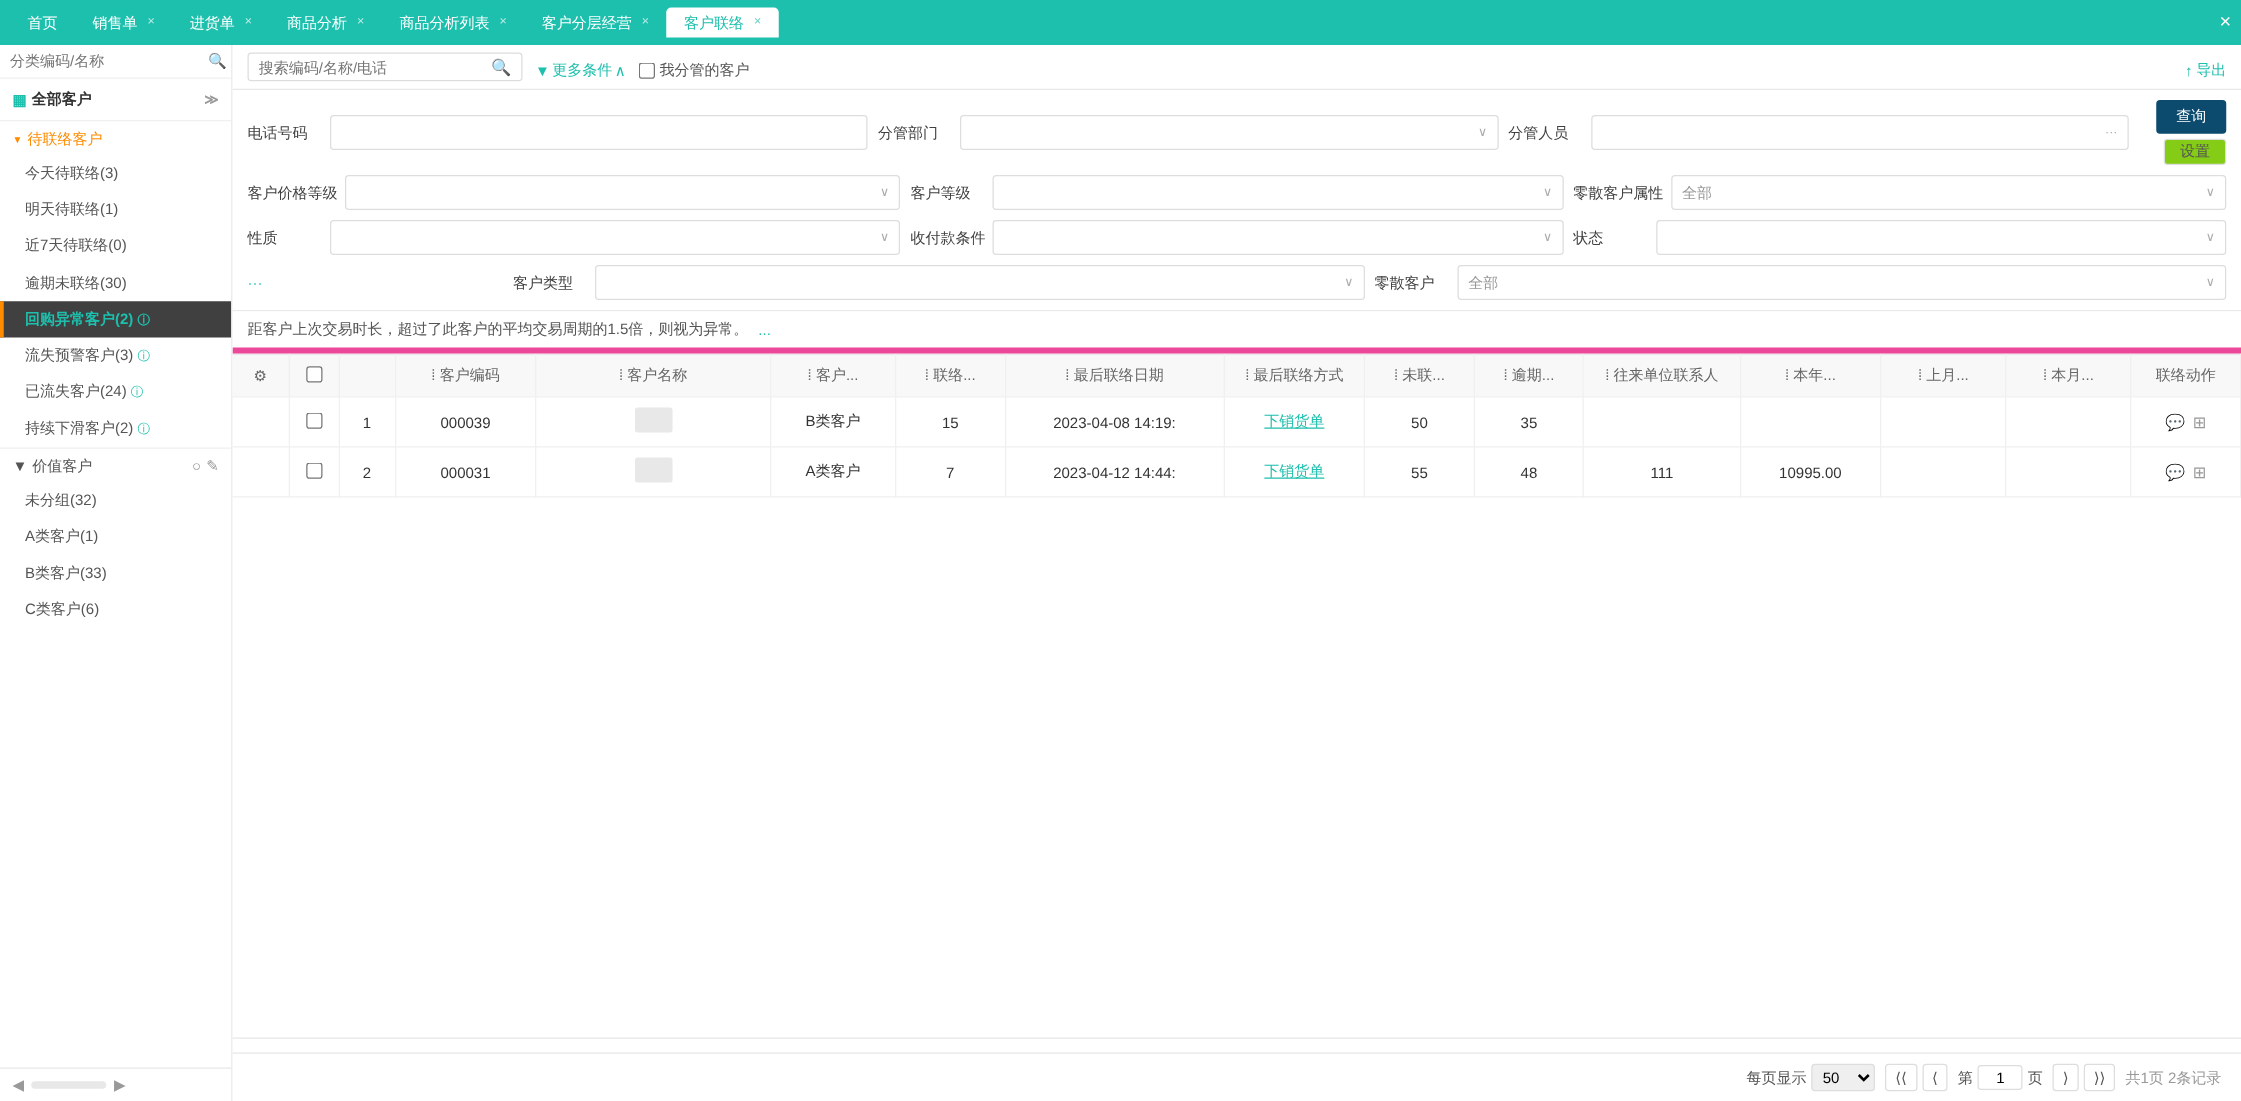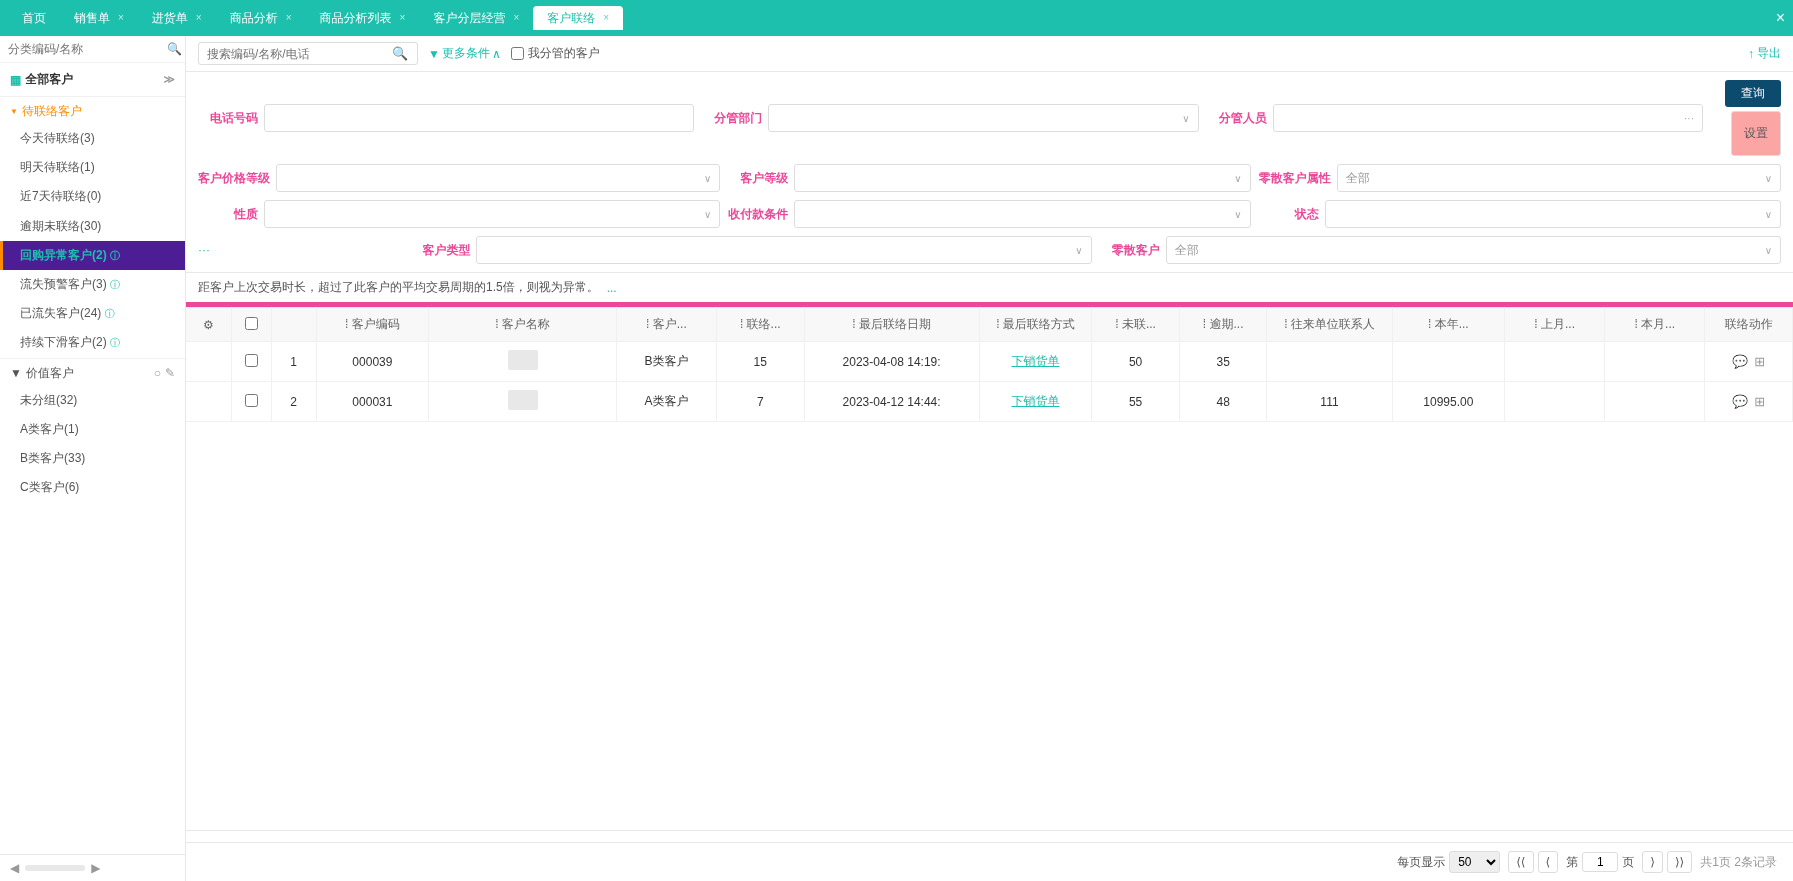--- a/index.html
+++ b/index.html
@@ -60,21 +60,21 @@
       padding: 6px 10px 4px 10px; color: #555; font-size: 12px; display: flex; align-items: center; gap: 4px;
       cursor: pointer; border-top: 1px solid #f0f0f0;
     }
 
     
     .content-area { flex: 1; display: flex; flex-direction: column; overflow: hidden; background: #f5f5f5; }
 
     
     .filter-bar {
       background: #fff; padding: 6px 12px; border-bottom: 1px solid #e8e8e8;
-      display: flex; align-items: center; gap: 10px;
+      display: flex; align-items: flex-end; gap: 10px;
     }
     .filter-bar .search-input-wrap {
       display: flex; align-items: center; border: 1px solid #ddd; border-radius: 3px;
       padding: 3px 8px; background: #fff; width: 220px;
     }
     .filter-bar .search-input-wrap input {
       border: none; outline: none; font-size: 12px; flex: 1; color: #999;
     }
     .filter-bar .search-input-wrap .s-icon { color: #1dbfad; font-size: 13px; }
     .filter-bar .more-conditions {
@@ -90,32 +90,32 @@
 
     
     .filter-grid {
       background: #fff; padding: 8px 12px; border-bottom: 1px solid #e8e8e8;
     }
     .filter-row { display: flex; align-items: center; margin-bottom: 8px; gap: 8px; }
     .filter-row:last-child { margin-bottom: 0; }
     .filter-cell {
       display: flex; align-items: center; flex: 1; gap: 6px; min-width: 0;
     }
-    .filter-label { color: #ec4899; white-space: nowrap; min-width: 60px; text-align: right; font-weight: bold; }
+    .filter-label { color: #404040; white-space: nowrap; min-width: 60px; text-align: left; }
     .filter-input {
       flex: 1; border: 1px solid #ddd; border-radius: 3px; padding: 4px 8px;
       outline: none; font-size: 12px; color: #333; background: #fff;
       display: flex; align-items: center; justify-content: space-between; cursor: pointer;
       height: 28px; min-width: 0;
     }
     .filter-input .chevron { color: #aaa; font-size: 10px; }
     .filter-input-text { color: #999; flex: 1; }
     .filter-actions { display: flex; flex-direction: column; gap: 4px; align-items: flex-end; justify-content: center; width: 70px; }
     .btn-query { background: #0c4a6e; color: #fff; border: none; border-radius: 3px; padding: 5px 16px; cursor: pointer; font-size: 12px; }
-    .btn-settings { background: #fca5a5; color: #555; border: 1px solid #ddd; border-radius: 3px; padding: 13px 12px; cursor: pointer; font-size: 12px; }
+    .btn-settings { background: #84cc16; color: #555; border: 1px solid #ddd; border-radius: 3px; padding: 1px 12px; cursor: pointer; font-size: 12px; }
 
     
     .tooltip-bar {
       background: #fff; padding: 6px 12px; border-bottom: 5px solid #ec4899;
       display: flex; align-items: center; gap: 8px; color: #555; font-size: 12px;
     }
     .tooltip-bar .tooltip-text { color: #555; }
     .tooltip-bar .more-btn { color: #1dbfad; cursor: pointer; }
 
     
@@ -233,21 +233,21 @@
 
     <div class="sidebar-group-title">
       <span class="triangle">▼</span>
       <span>待联络客户</span>
     </div>
     <div class="sidebar-item">今天待联络(3)</div>
     <div class="sidebar-item">明天待联络(1)</div>
     <div class="sidebar-item">近7天待联络(0)</div>
     <div class="sidebar-item">逾期未联络(30)</div>
 
-    <div class="sidebar-item active" style="border-left: 3px solid #ff8c00; background: #4c1d95; padding-left: 17px;">
+    <div class="sidebar-item active" style="border-left: 3px solid #ff8c00; background: #404040; padding-left: 17px;">
       回购异常客户(2) <span style="color: #1dbfad; font-size: 10px;">ⓘ</span>
     </div>
     <div class="sidebar-item">流失预警客户(3) <span style="color: #1dbfad; font-size: 10px;">ⓘ</span></div>
     <div class="sidebar-item">已流失客户(24) <span style="color: #1dbfad; font-size: 10px;">ⓘ</span></div>
     <div class="sidebar-item">持续下滑客户(2) <span style="color: #1dbfad; font-size: 10px;">ⓘ</span></div>
 
     <div class="sidebar-group2-title">
       <span class="triangle">▼</span>
       <span>价值客户</span>
       <span style="margin-left: auto; display: flex; gap: 4px;">

